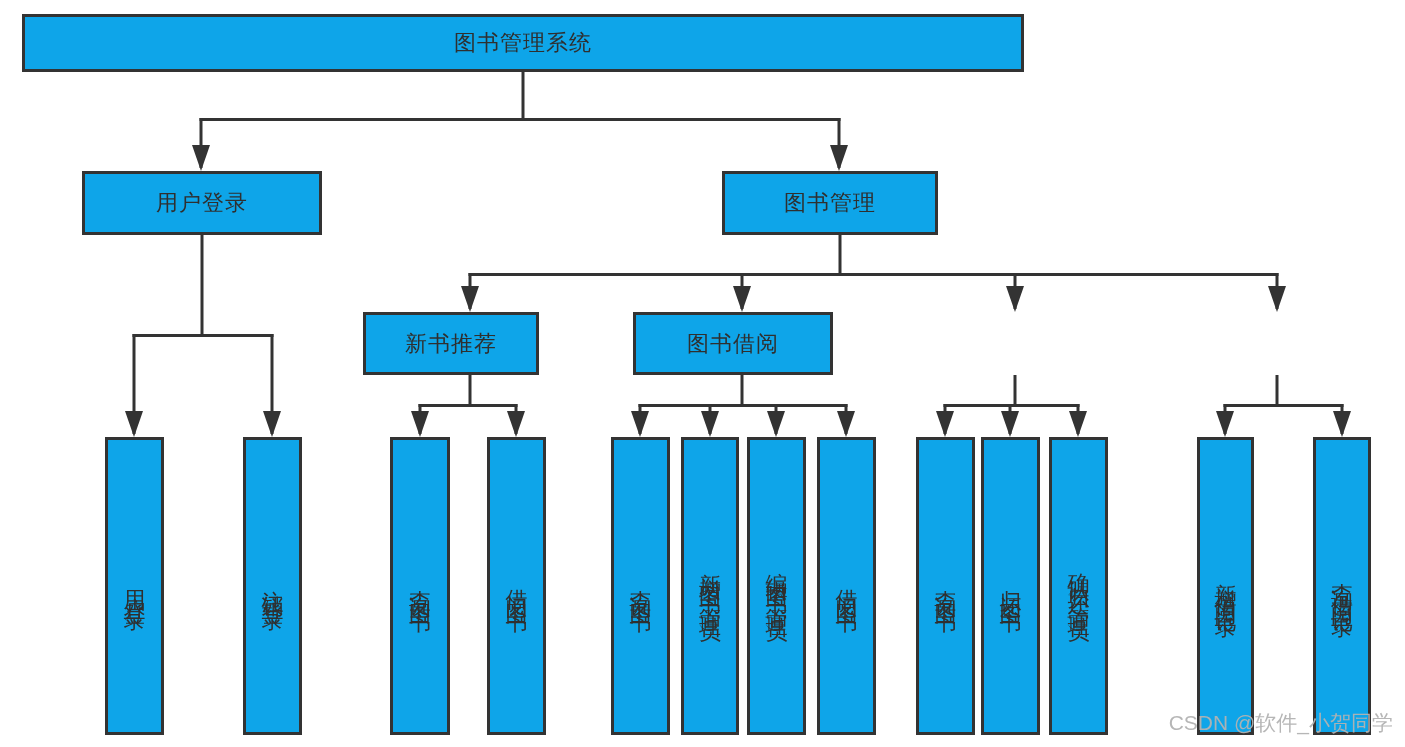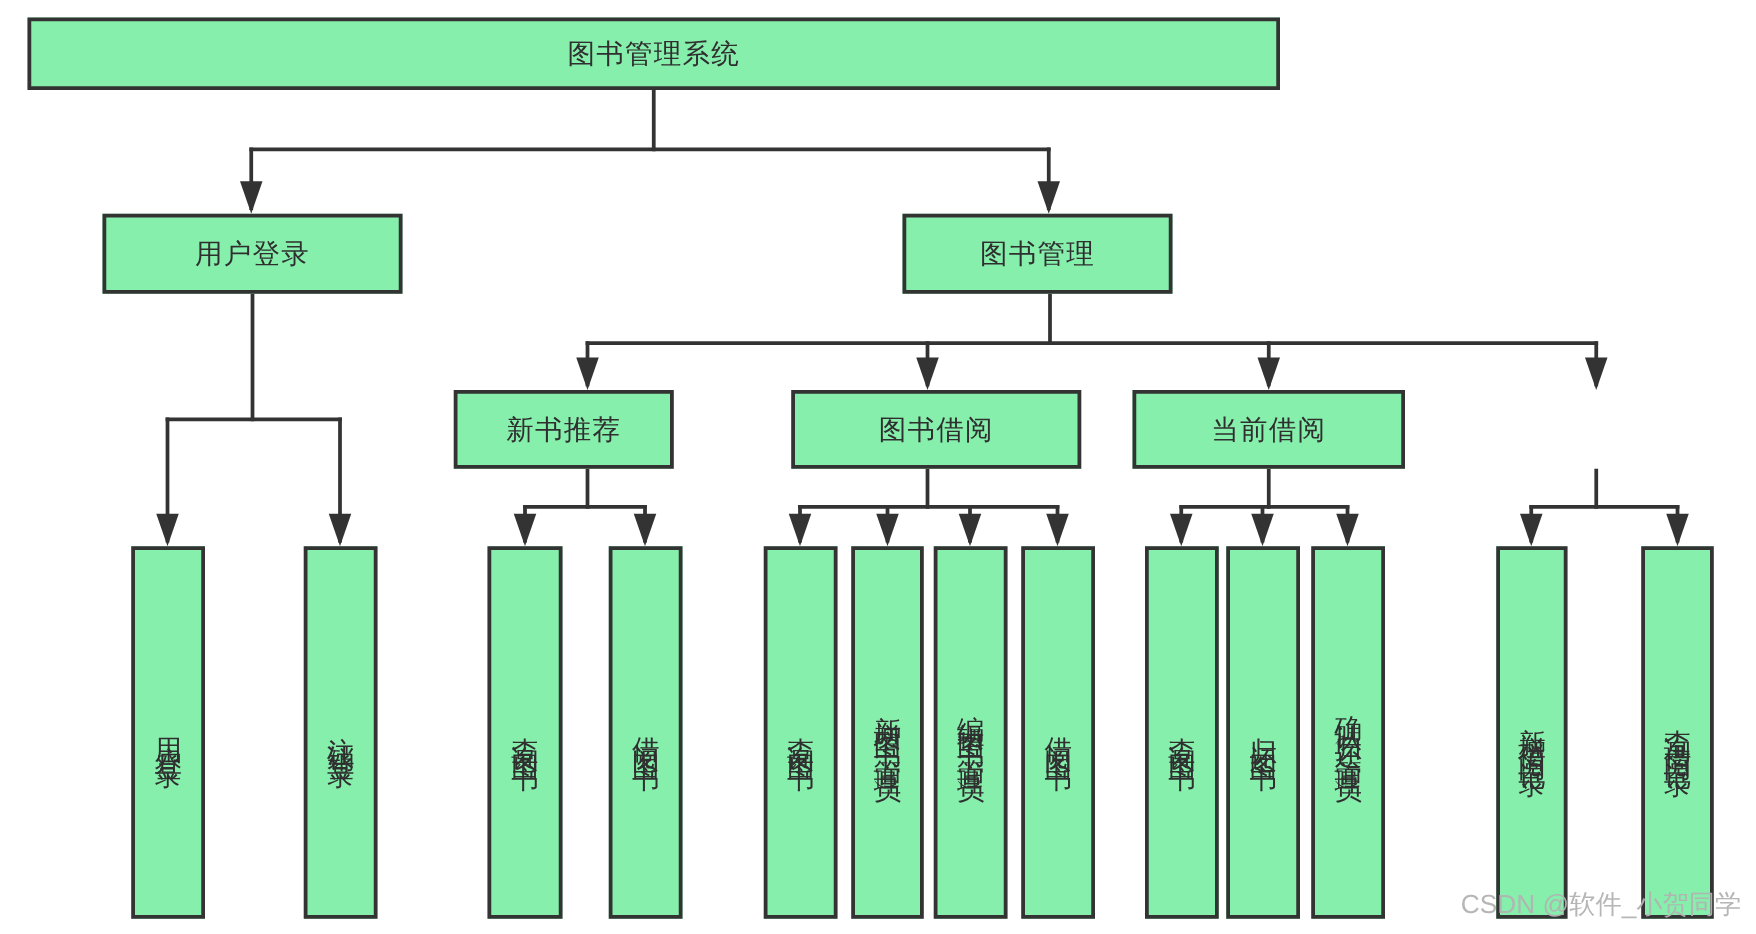--- a/index.html
+++ b/index.html
@@ -13,21 +13,21 @@
   }
   #connectors {
     position: absolute;
     left: 0; top: 0;
     z-index: 0;
   }
   .node {
     position: absolute;
     box-sizing: border-box;
     border: 3px solid #333333;
-    background: #86efac;
+    background: #0ea5e9;
     display: flex;
     align-items: center;
     justify-content: center;
     z-index: 1;
   }
   .node .lbl {
     font-size: 22px;
     color: #2f2f2f;
     letter-spacing: 1px;
     white-space: nowrap;
@@ -127,25 +127,22 @@
   <div class="node" style="left:82px; top:171px; width:240px; height:64px;">
     <span class="lbl">用户登录</span>
   </div>
   <div class="node" style="left:722px; top:171px; width:216px; height:64px;">
     <span class="lbl">图书管理</span>
   </div>
 
   <div class="node" style="left:363px; top:312px; width:176px; height:63px;">
     <span class="lbl">新书推荐</span>
   </div>
-  <div class="node" style="left:633px; top:312px; width:232px; height:63px;">
+  <div class="node" style="left:633px; top:312px; width:200px; height:63px;">
     <span class="lbl">图书借阅</span>
-  </div>
-  <div class="node" style="left:906px; top:312px; width:218px; height:63px;">
-    <span class="lbl">当前借阅</span>
   </div>
 
   <div class="node leaf" style="left:105px; top:437px; width:59px; height:298px;">
     <span class="lbl">用户登录</span>
   </div>
   <div class="node leaf" style="left:243px; top:437px; width:59px; height:298px;">
     <span class="lbl">注销登录</span>
   </div>
   <div class="node leaf" style="left:390px; top:437px; width:60px; height:298px;">
     <span class="lbl">查询图书</span>

